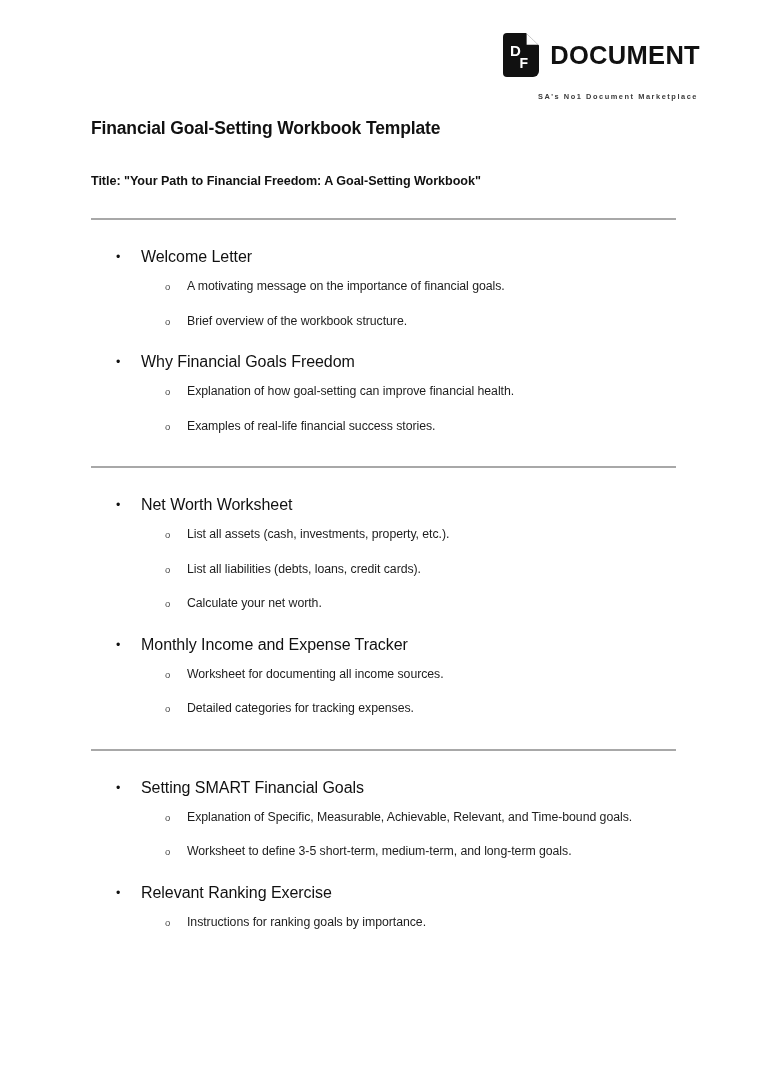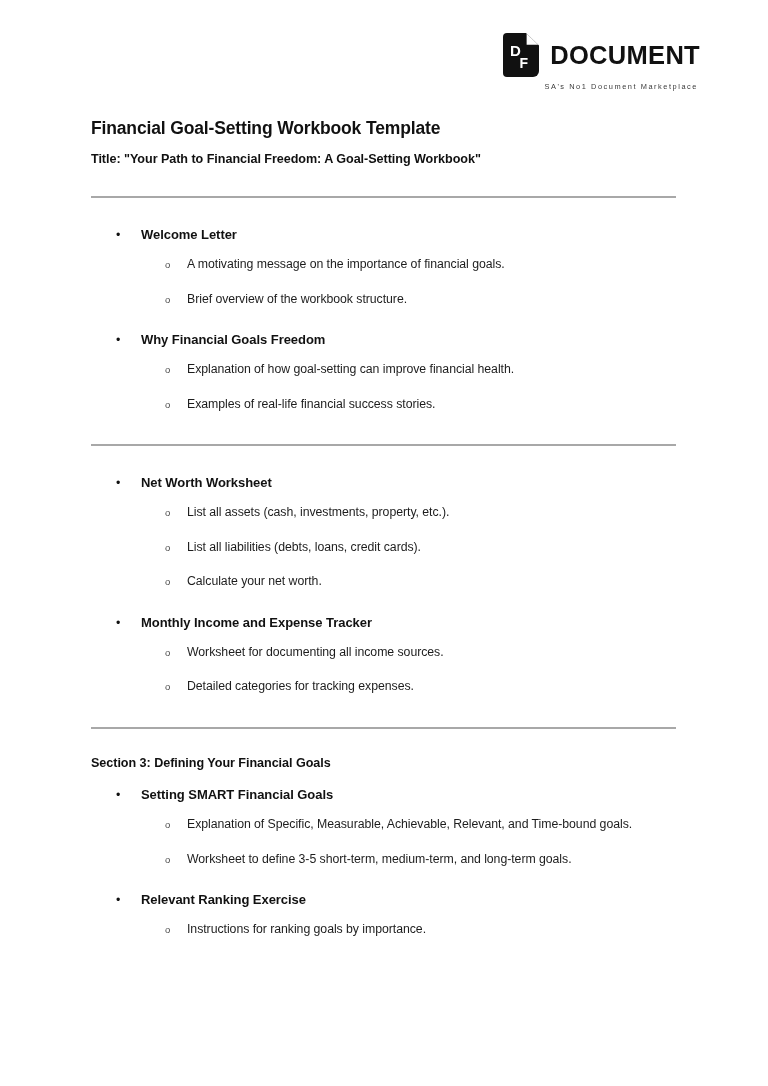--- a/index.html
+++ b/index.html
@@ -50,43 +50,43 @@
   }
   .logo-words span {
     font-family: "Liberation Sans", sans-serif;
     font-weight: bold;
     font-size: 25.5px;
     letter-spacing: 0.3px;
     color: #111111;
     display: block;
   }
   .logo-tagline {
-    margin-top: 5px;
+    margin-top: 15px;
     margin-right: 2px;
     font-size: 7.4px;
-    font-weight: normal;
+    font-weight: bold;
     letter-spacing: 1.55px;
     color: #3a3a3a;
     white-space: nowrap;
   }
 
   
   .doc {
     position: absolute;
     left: 91px;
     top: 118px;
     width: 585px;
   }
 
   .doc-title {
     font-size: 17.5px;
     font-weight: bold;
     letter-spacing: -0.15px;
     color: #111111;
-    margin: 0 0 11px 0;
+    margin: 0 0 33px 0;
     line-height: 1.25;
   }
   .doc-subtitle {
     font-size: 12.6px;
     font-weight: bold;
     color: #111111;
     margin: 0;
     line-height: 1.3;
     letter-spacing: -0.05px;
   }
@@ -120,22 +120,22 @@
   }
   li.bullet1 > .marker1 {
     position: absolute;
     left: 25px;
     top: 0;
     font-size: 12.5px;
     line-height: 22px;
     color: #111111;
   }
   .bullet1-label {
-    font-size: 13px;
-    font-weight: bold;
+    font-size: 16px;
+    font-weight: normal;
     color: #111111;
     line-height: 22px;
     letter-spacing: -0.05px;
   }
 
   ul.level2 {
     list-style: none;
     margin: 8px 0 0 0;
     padding: 0;
   }
@@ -237,21 +237,20 @@
                 <span class="marker2">o</span>
                 <span class="bullet2-text">Worksheet for documenting all income sources.</span>
               </li>
               <li class="bullet2">
                 <span class="marker2">o</span>
                 <span class="bullet2-text">Detailed categories for tracking expenses.</span>
               </li>
             </ul></li>
         </ul>
         <hr class="divider">
-        <div class="section-title">Section 3: Defining Your Financial Goals</div>
         <ul class="level1">
           <li class="bullet1"><span class="marker1">•</span><span class="bullet1-label">Setting SMART Financial Goals</span><ul class="level2">
               <li class="bullet2">
                 <span class="marker2">o</span>
                 <span class="bullet2-text">Explanation of Specific, Measurable, Achievable, Relevant, and Time-bound goals.</span>
               </li>
               <li class="bullet2">
                 <span class="marker2">o</span>
                 <span class="bullet2-text">Worksheet to define 3-5 short-term, medium-term, and long-term goals.</span>
               </li>

